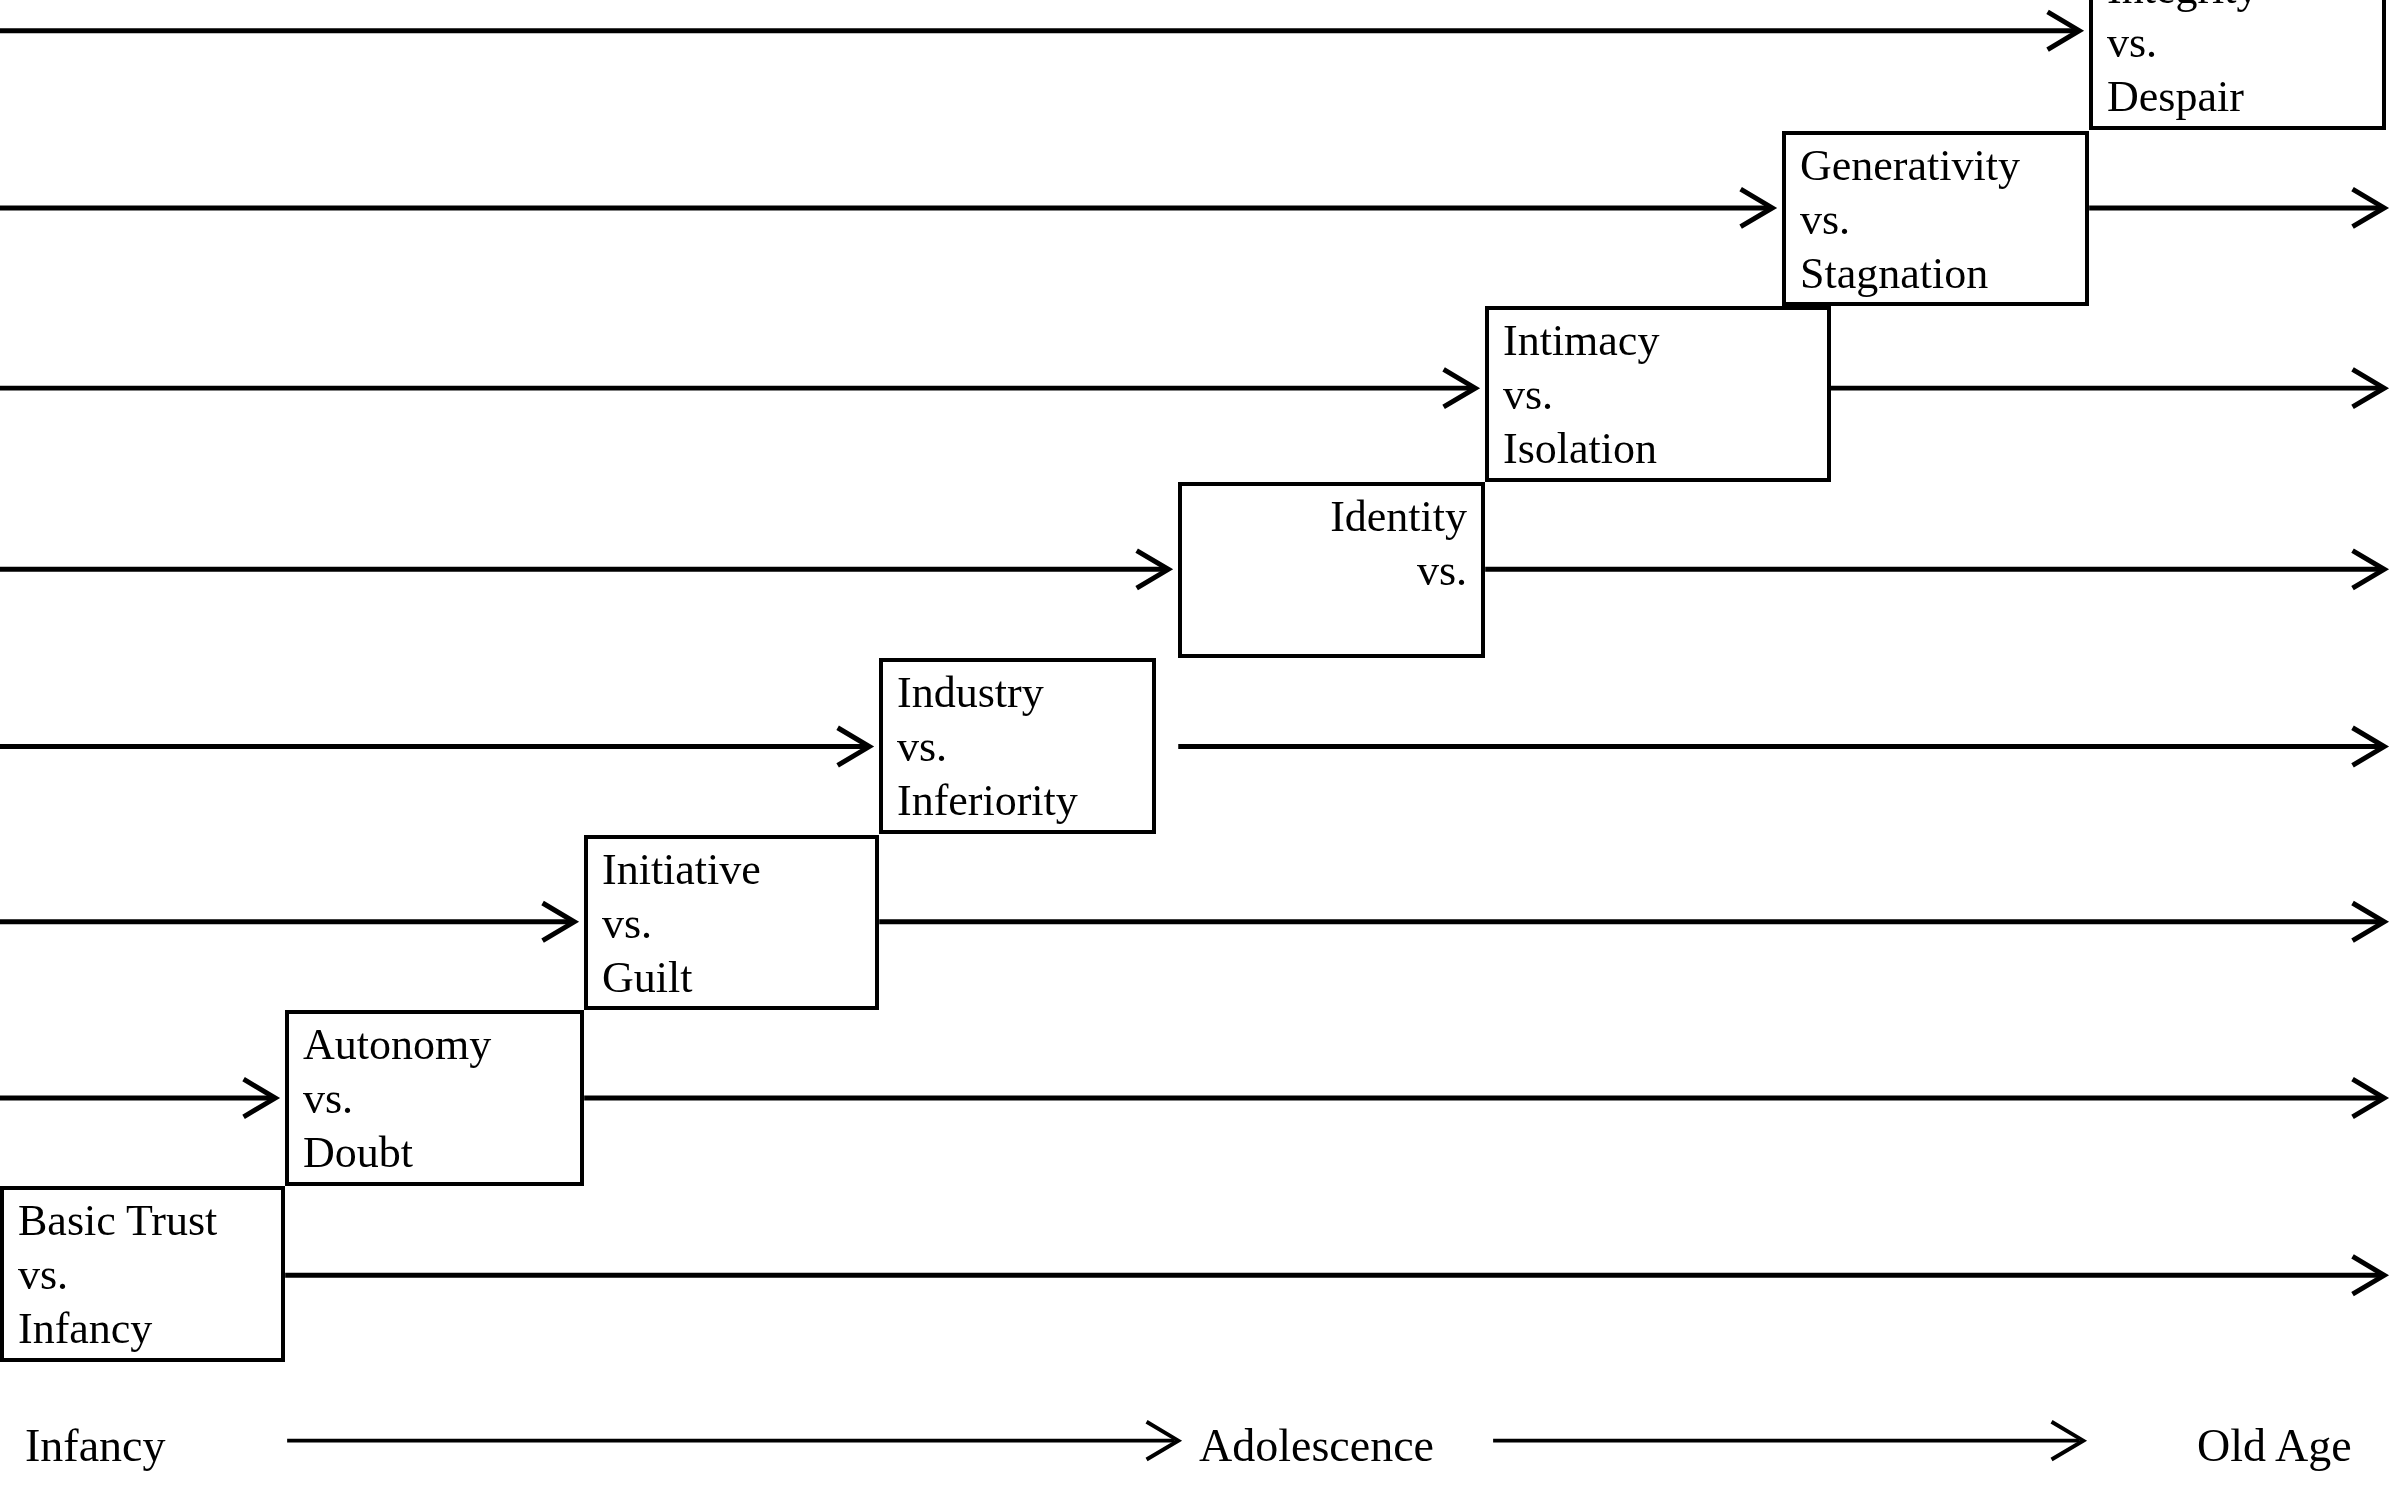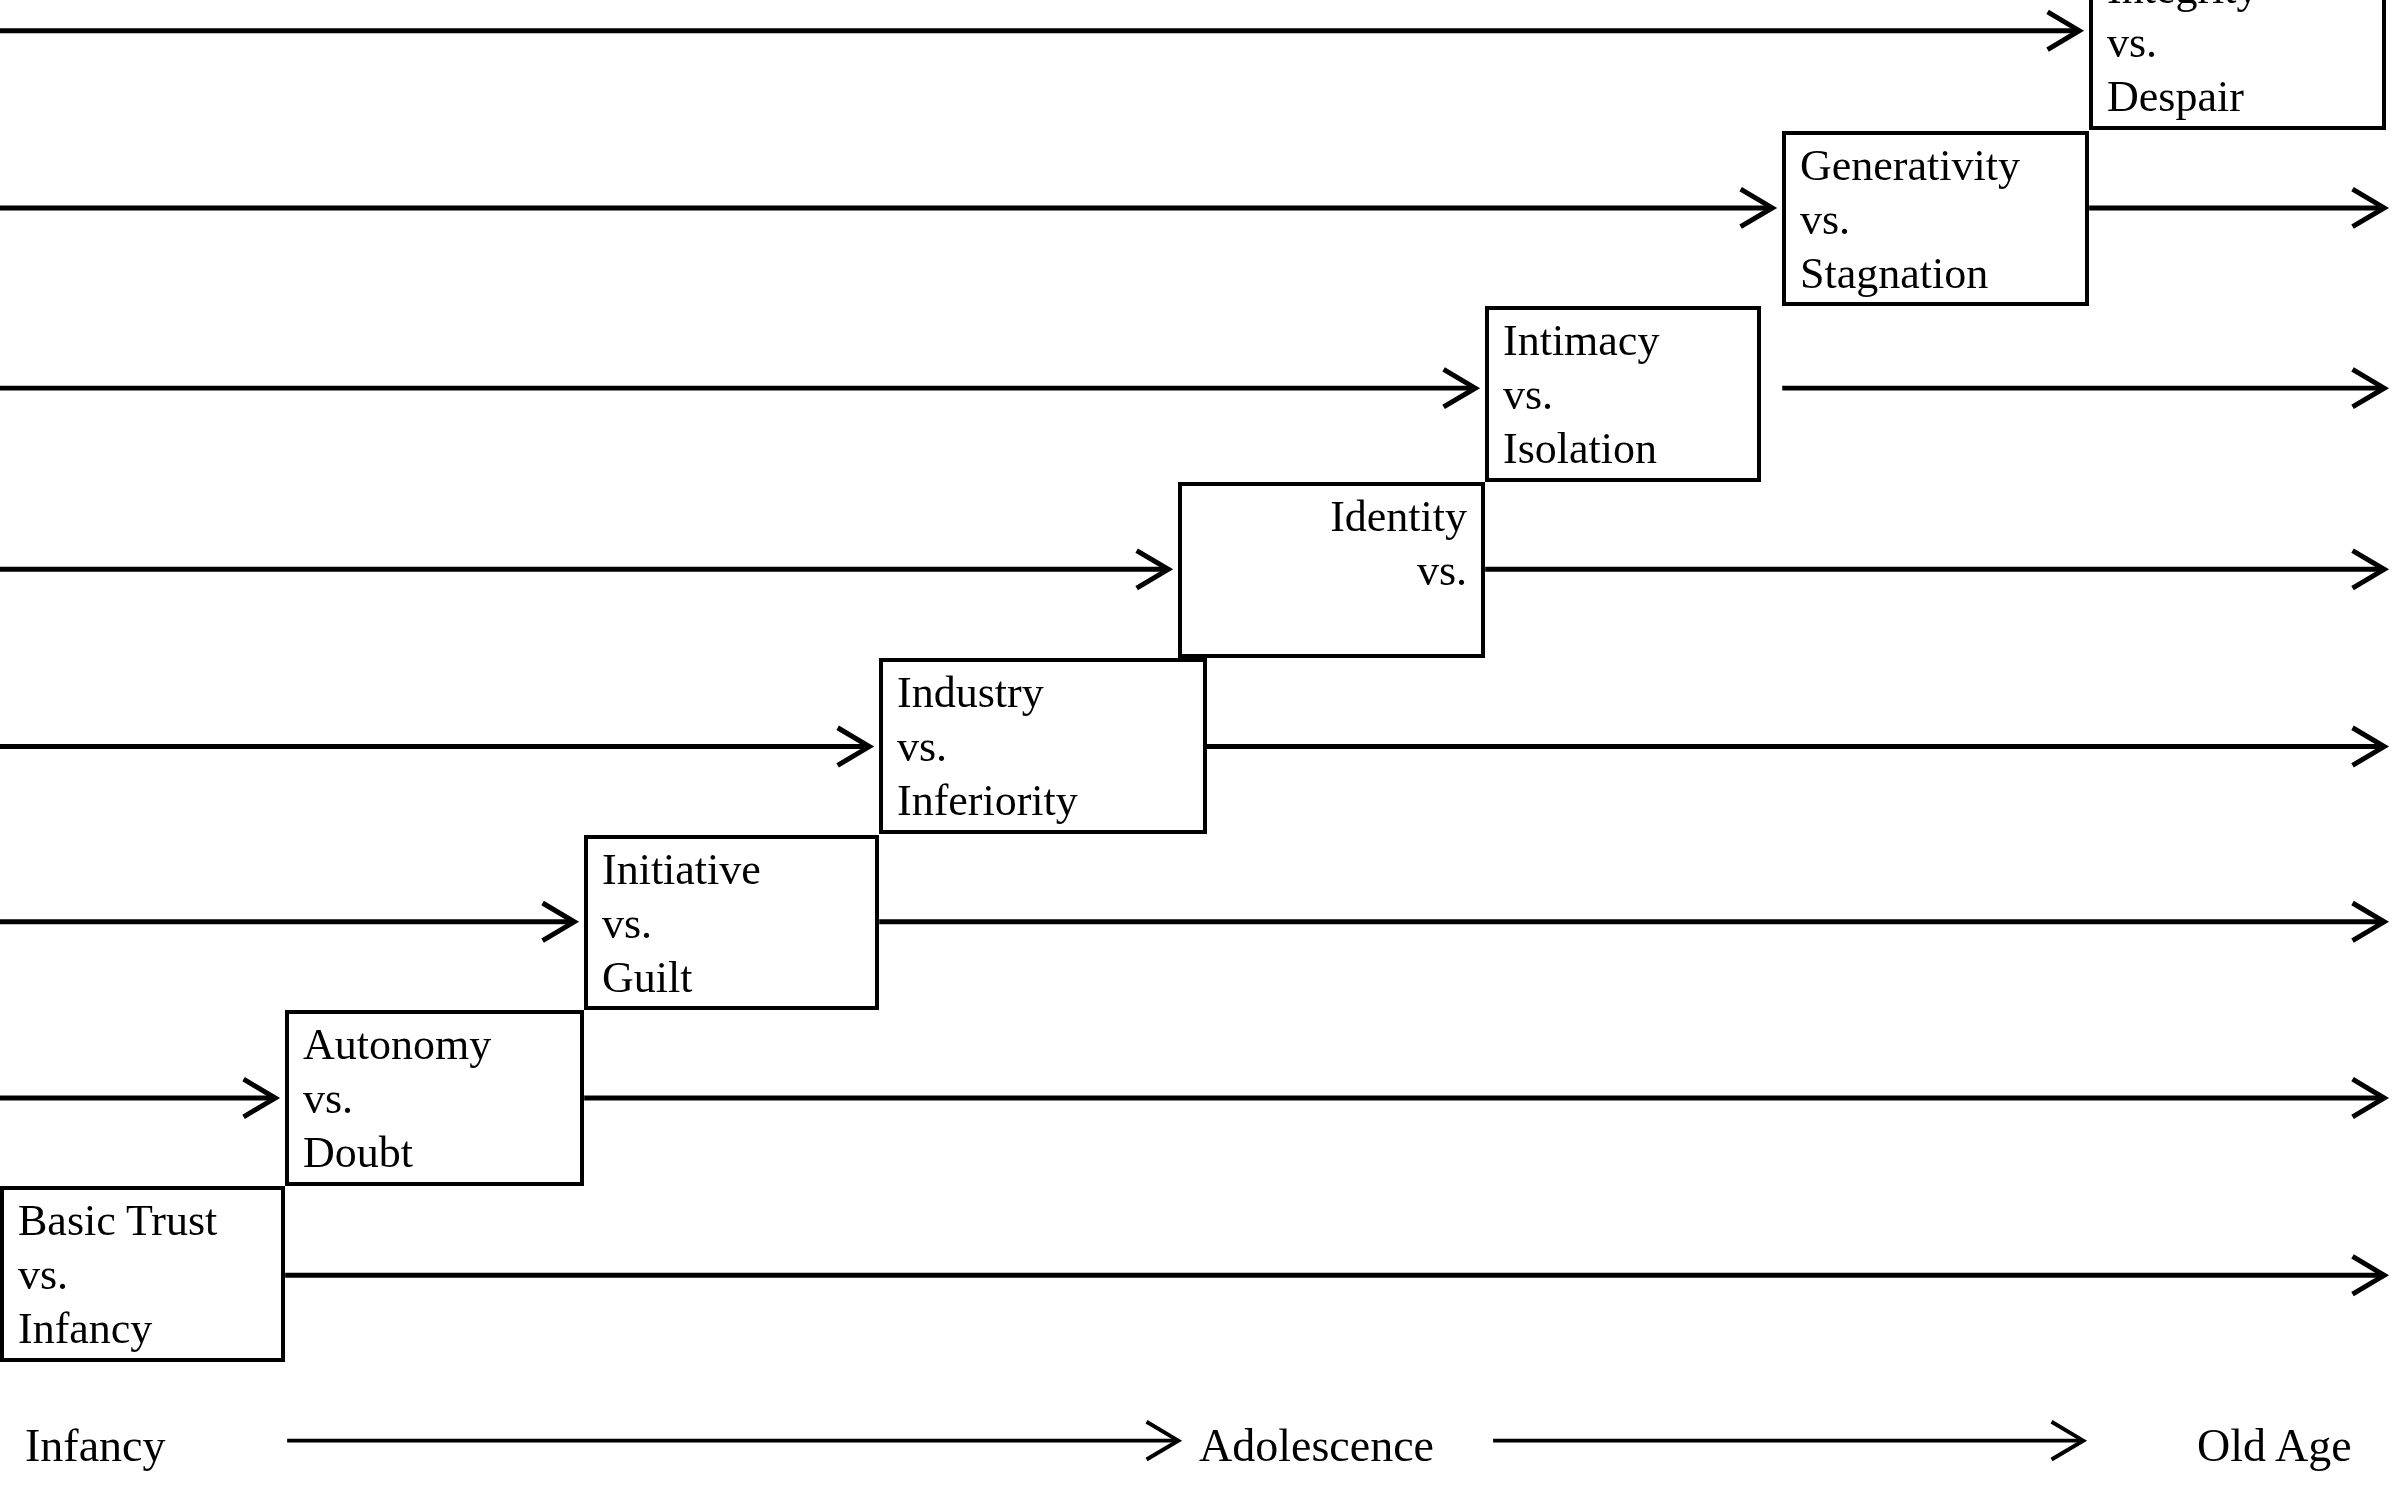--- a/index.html
+++ b/index.html
@@ -84,30 +84,30 @@
       <div class="stage-box" style="left: 285px; top: 1010px; width: 299px; height: 176px;">
         <span class="stage-line">Autonomy</span>
         <span class="stage-line">vs.</span>
         <span class="stage-line">Doubt</span>
       </div>
       <div class="stage-box" style="left: 584px; top: 835px; width: 295px; height: 175px;">
         <span class="stage-line">Initiative</span>
         <span class="stage-line">vs.</span>
         <span class="stage-line">Guilt</span>
       </div>
-      <div class="stage-box" style="left: 879px; top: 658px; width: 328px; height: 176px;">
+      <div class="stage-box" style="left: 879px; top: 658px; width: 277px; height: 176px;">
         <span class="stage-line">Industry</span>
         <span class="stage-line">vs.</span>
         <span class="stage-line">Inferiority</span>
       </div>
       <div class="stage-box" style="left: 1178px; top: 482px; width: 307px; height: 176px; text-align: right;">
         <span class="stage-line">Identity</span>
         <span class="stage-line">vs.</span>
       </div>
-      <div class="stage-box" style="left: 1485px; top: 306px; width: 276px; height: 176px;">
+      <div class="stage-box" style="left: 1485px; top: 306px; width: 346px; height: 176px;">
         <span class="stage-line">Intimacy</span>
         <span class="stage-line">vs.</span>
         <span class="stage-line">Isolation</span>
       </div>
       <div class="stage-box" style="left: 1782px; top: 131px; width: 307px; height: 175px;">
         <span class="stage-line">Generativity</span>
         <span class="stage-line">vs.</span>
         <span class="stage-line">Stagnation</span>
       </div>
       <div class="stage-box" style="left: 2089px; top: -46px; width: 297px; height: 176px;">

